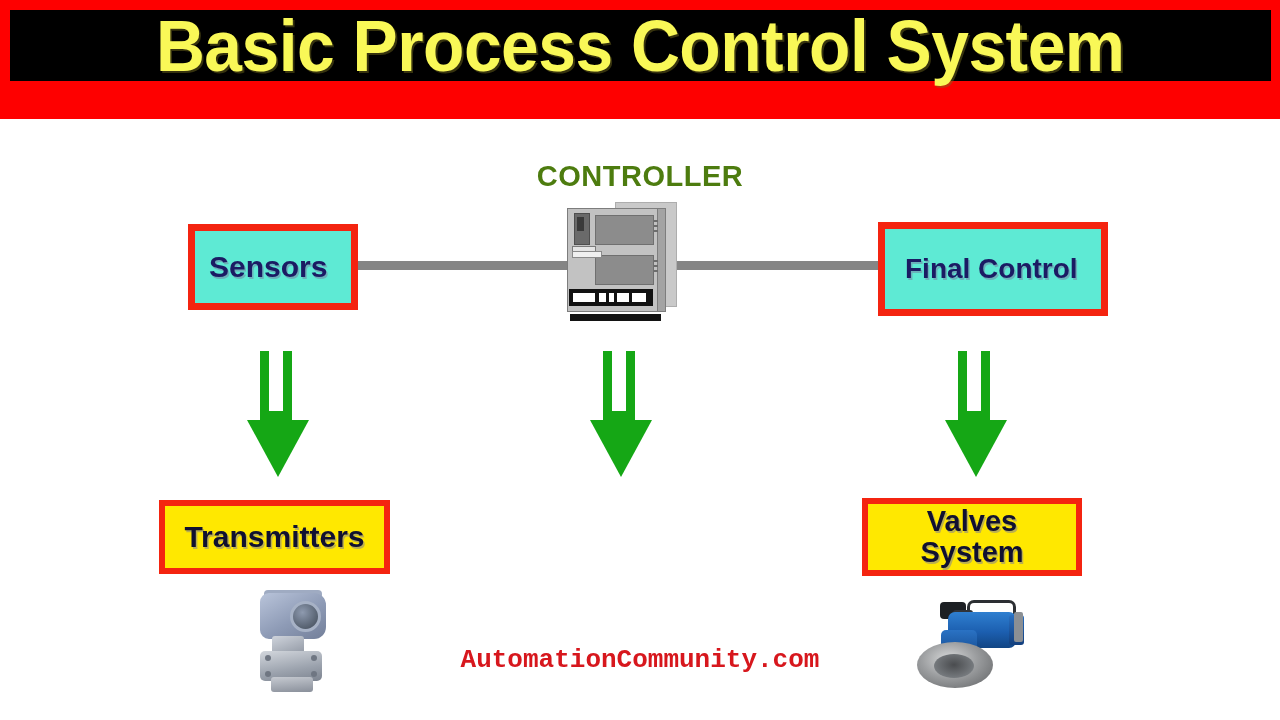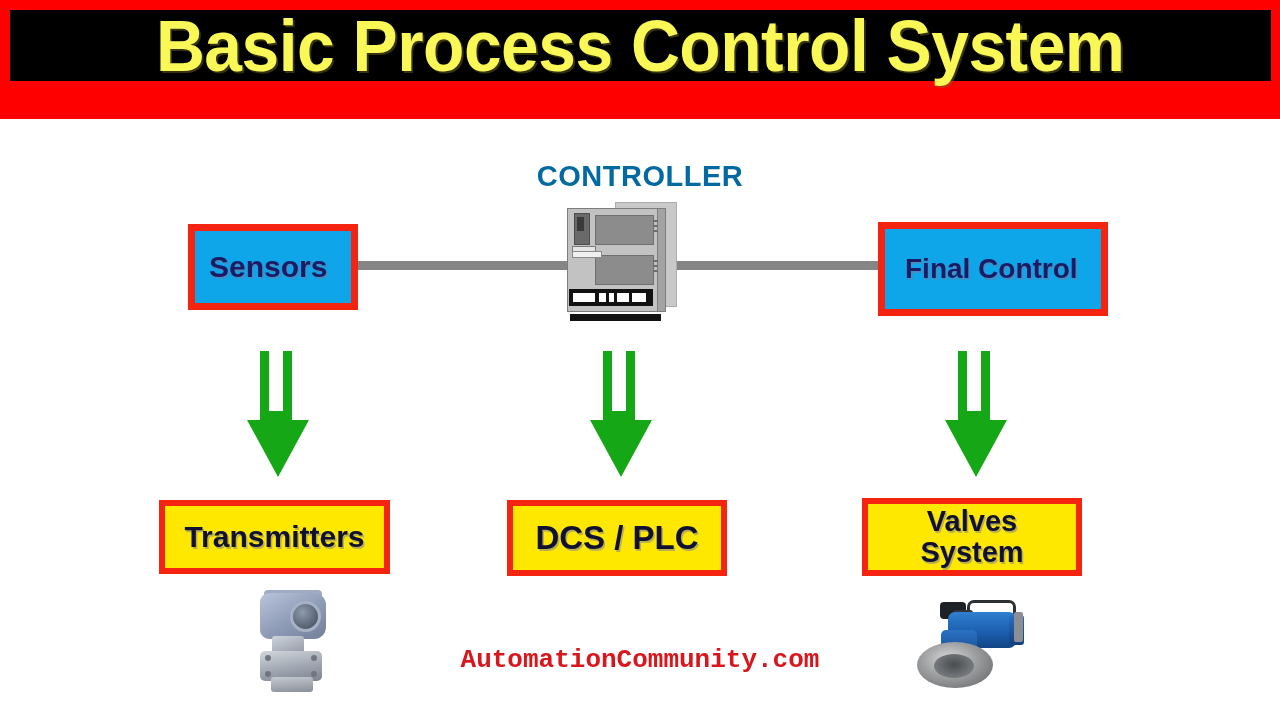--- a/index.html
+++ b/index.html
@@ -47,21 +47,21 @@
   
   .box {
     position: absolute;
     box-sizing: border-box;
     display: flex;
     align-items: center;
     border-style: solid;
     border-color: #f42410;
   }
   .box-pale {
-    background: #0ea5e9;
+    background: #5eead4;
     border-width: 7px;
   }
   .box-bright {
     background: #ffe800;
     border-width: 6px;
   }
   .box-text {
     font-weight: bold;
     color: #1b1b63;
     line-height: 1.08;
@@ -87,21 +87,21 @@
   
   #controller-label {
     position: absolute;
     left: 0; top: 160px;
     width: 1280px;
     text-align: center;
     font-family: "Liberation Sans Narrow", "Liberation Sans", sans-serif;
     font-weight: bold;
     font-size: 29px;
     letter-spacing: 0.5px;
-    color: #0369a1;
+    color: #4d7c0f;
   }
 
   
   .bus-line {
     position: absolute;
     height: 9px;
     background: #858585;
     top: 261px;
   }
   #bus-left  { left: 358px; width: 222px; }
@@ -426,23 +426,20 @@
     <div class="arrow-stem left"></div>
     <div class="arrow-stem right"></div>
     <div class="arrow-notch"></div>
     <div class="arrow-head"></div>
   </div>
 
   <div class="box box-bright" id="box-transmitters">
     <div class="box-text">Transmitters</div>
   </div>
 
-  <div class="box box-bright" id="box-dcs">
-    <div class="box-text">DCS / PLC</div>
-  </div>
 
   <div class="box box-bright" id="box-valves">
     <div class="box-text">
       <div>Valves</div>
       <div>System</div>
     </div>
   </div>
 
   <div class="device" id="device-transmitter">
     <div class="tx-flangebolts"></div>

